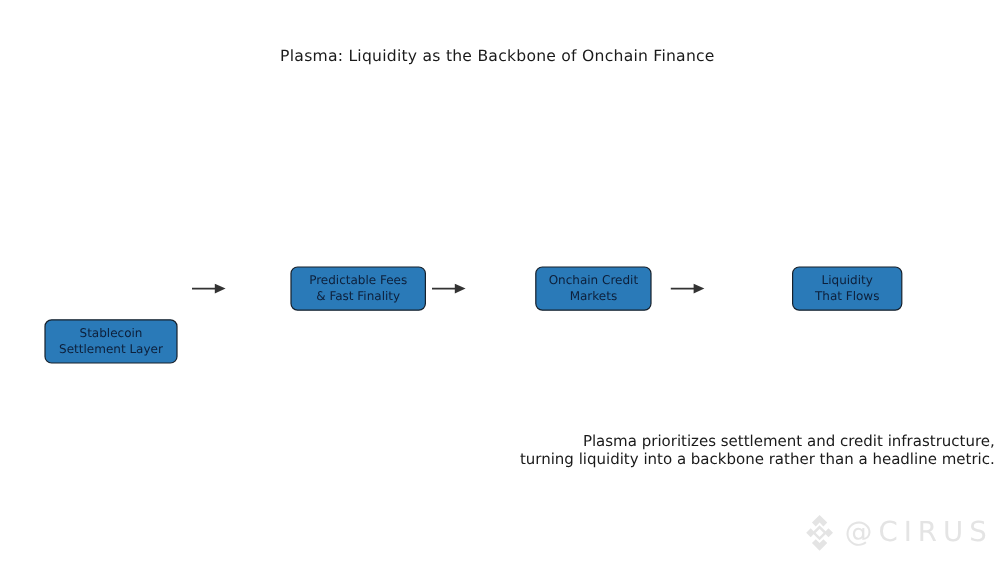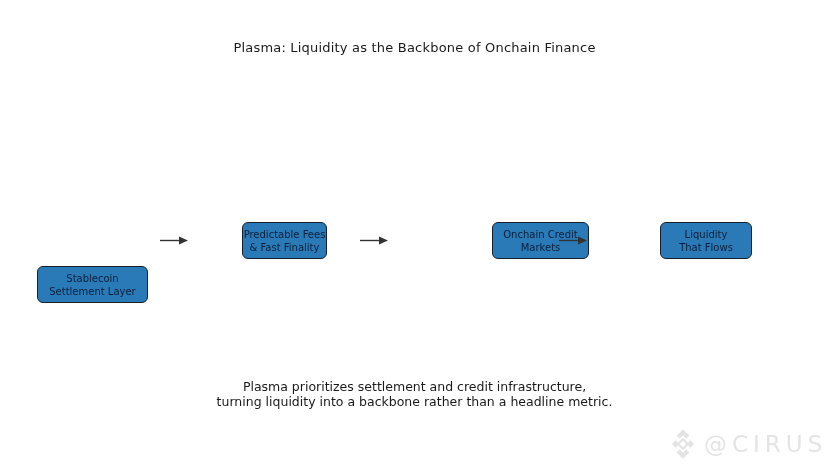--- a/index.html
+++ b/index.html
@@ -33,34 +33,33 @@
     background:var(--node-fill);
     border:1.5px solid var(--node-border);
     border-radius:6px;
     display:flex;align-items:center;justify-content:center;
     text-align:center;
     font-size:10px;line-height:13px;
     color:var(--node-text);
     white-space:pre-line;
   }
   .n1{left:37px;width:111px;margin-top:44px;}
-  .n2{left:242px;width:85px;}
-  .n3{left:446px;width:97px;margin-left:46px;}
+  .n2{left:242px;width:113px;}
+  .n3{left:446px;width:97px;}
   .n4{left:660px;width:92px;}
   .arrow{position:absolute;top:235px;width:30px;height:11px;}
   .a1{left:159px;}
   .a2{left:359px;}
   .a3{left:558px;}
   .caption{
     position:absolute;left:0;right:0;top:361px;
-    text-align:center;
+    text-align:right;
     font-size:12.5px;line-height:14.5px;
     color:var(--text);
     white-space:pre-line;
-    margin-top:19px;
   }
   .watermark{
     position:absolute;left:666px;top:427px;
     display:flex;align-items:flex-end;gap:4px;
     user-select:none;
   }
   .wm-text{
     font-size:23px;
     letter-spacing:5px;
     color:var(--watermark);

